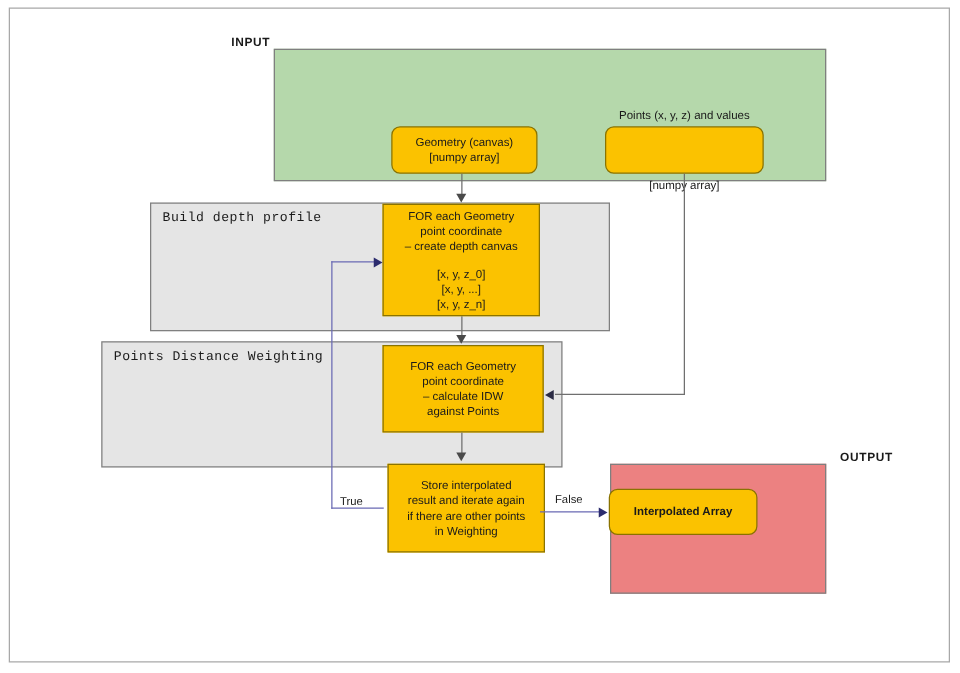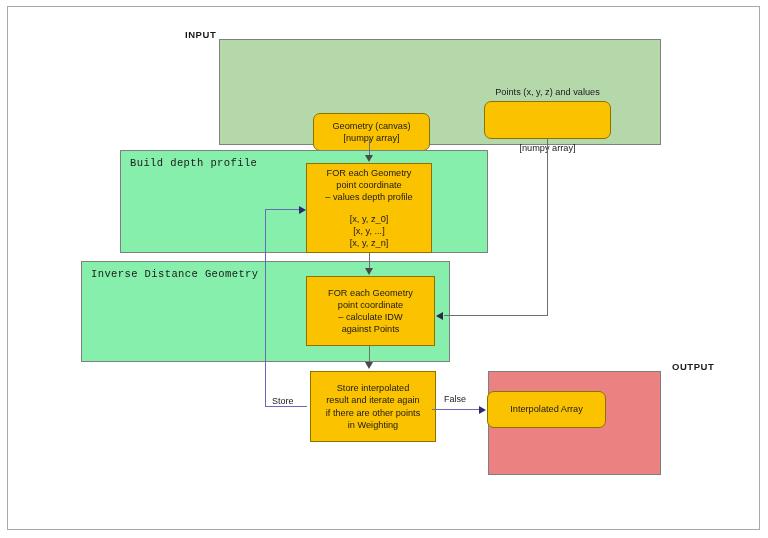--- a/index.html
+++ b/index.html
@@ -36,22 +36,23 @@
   }
   .zone-input {
     background: #b5d8ab;
     border-color: #7f7f7f;
   }
   .zone-output {
     background: #ec8181;
     border-color: #7f7f7f;
   }
   .zone-stage {
-    background: #86efac;
+    background: #e5e5e5;
     border-color: #808080;
+    margin-top: 12px;
   }
   .zone-title {
     position: absolute;
     left: 9px;
     top: 6px;
     font-family: "Liberation Mono", monospace;
     font-size: 10.5px;
     color: #1a1a1a;
     letter-spacing: 0.4px;
     white-space: nowrap;
@@ -130,46 +131,46 @@
 </head>
 <body>
 
 <div id="canvas">
   <div class="outer-frame"></div>
 
   <div class="zone-label" style="left:185px; top:29px;">INPUT</div>
 
   <div class="zone zone-input" style="left:219px; top:39px; width:442px; height:106px;"></div>
 
-  <div class="node rounded" style="left:313px; top:101px; width:117px; height:38px;margin-top:12px;">
+  <div class="node rounded" style="left:313px; top:101px; width:117px; height:38px;">
     <span class="line">Geometry (canvas)</span>
     <span class="line">[numpy array]</span>
   </div>
 
   <div class="node rounded" style="left:484px; top:101px; width:127px; height:38px;gap:44px;">
     <span class="line">Points (x, y, z) and values</span>
     <span class="line">[numpy array]</span>
   </div>
 
   <div class="zone zone-stage" style="left:120px; top:150px; width:368px; height:103px;">
     <div class="zone-title">Build depth profile</div>
   </div>
 
   <div class="node" style="left:306px; top:163px; width:126px; height:90px;">
     <span class="line">FOR each Geometry</span>
     <span class="line">point coordinate</span>
-    <span class="line">– values depth profile</span>
+    <span class="line">– create depth canvas</span>
     <span class="spacer"></span>
     <span class="line">[x, y, z_0]</span>
     <span class="line">[x, y, ...]</span>
     <span class="line">[x, y, z_n]</span>
   </div>
 
   <div class="zone zone-stage" style="left:81px; top:261px; width:369px; height:101px;">
-    <div class="zone-title">Inverse Distance Geometry</div>
+    <div class="zone-title">Points Distance Weighting</div>
   </div>
 
   <div class="node" style="left:306px; top:276px; width:129px; height:70px;">
     <span class="line">FOR each Geometry</span>
     <span class="line">point coordinate</span>
     <span class="line">– calculate IDW</span>
     <span class="line">against Points</span>
   </div>
 
 
@@ -177,39 +178,39 @@
     <span class="line">Store interpolated</span>
     <span class="line">result and iterate again</span>
     <span class="line">if there are other points</span>
     <span class="line">in Weighting</span>
   </div>
 
   <div class="zone-label" style="left:672px; top:361px;">OUTPUT</div>
 
   <div class="zone zone-output" style="left:488px; top:371px; width:173px; height:104px;"></div>
 
-  <div class="node rounded" style="left:487px; top:391px; width:119px; height:37px;">
+  <div class="node rounded" style="left:487px; top:391px; width:119px; height:37px;font-weight:bold;">
     <span class="line">Interpolated Array</span>
   </div>
 
   <div class="conn v" style="left:369px; top:139px; height:17px;"></div>
   <div class="arrow down" style="left:365px; top:155px;"></div>
 
   <div class="conn v" style="left:369px; top:253px; height:16px;"></div>
   <div class="arrow down" style="left:365px; top:268px;"></div>
 
   <div class="conn v" style="left:369px; top:346px; height:17px;"></div>
   <div class="arrow down" style="left:365px; top:362px;"></div>
 
   <div class="conn v" style="left:547px; top:139px; height:177px;"></div>
   <div class="conn h" style="left:444px; top:315px; width:104px;"></div>
   <div class="arrow left" style="left:436px; top:312px;"></div>
 
   <div class="conn h blue" style="left:265px; top:406px; width:42px;"></div>
   <div class="conn v blue" style="left:265px; top:209px; height:198px;"></div>
   <div class="conn h blue" style="left:265px; top:209px; width:36px;"></div>
   <div class="arrow right" style="left:299px; top:206px;"></div>
-  <div class="edge-label" style="left:272px; top:396px;">Store</div>
+  <div class="edge-label" style="left:272px; top:396px;">True</div>
 
   <div class="conn h blue" style="left:432px; top:409px; width:50px;"></div>
   <div class="arrow right" style="left:479px; top:406px;"></div>
   <div class="edge-label" style="left:444px; top:394px;">False</div>
 </div>
 
 </body></html>

